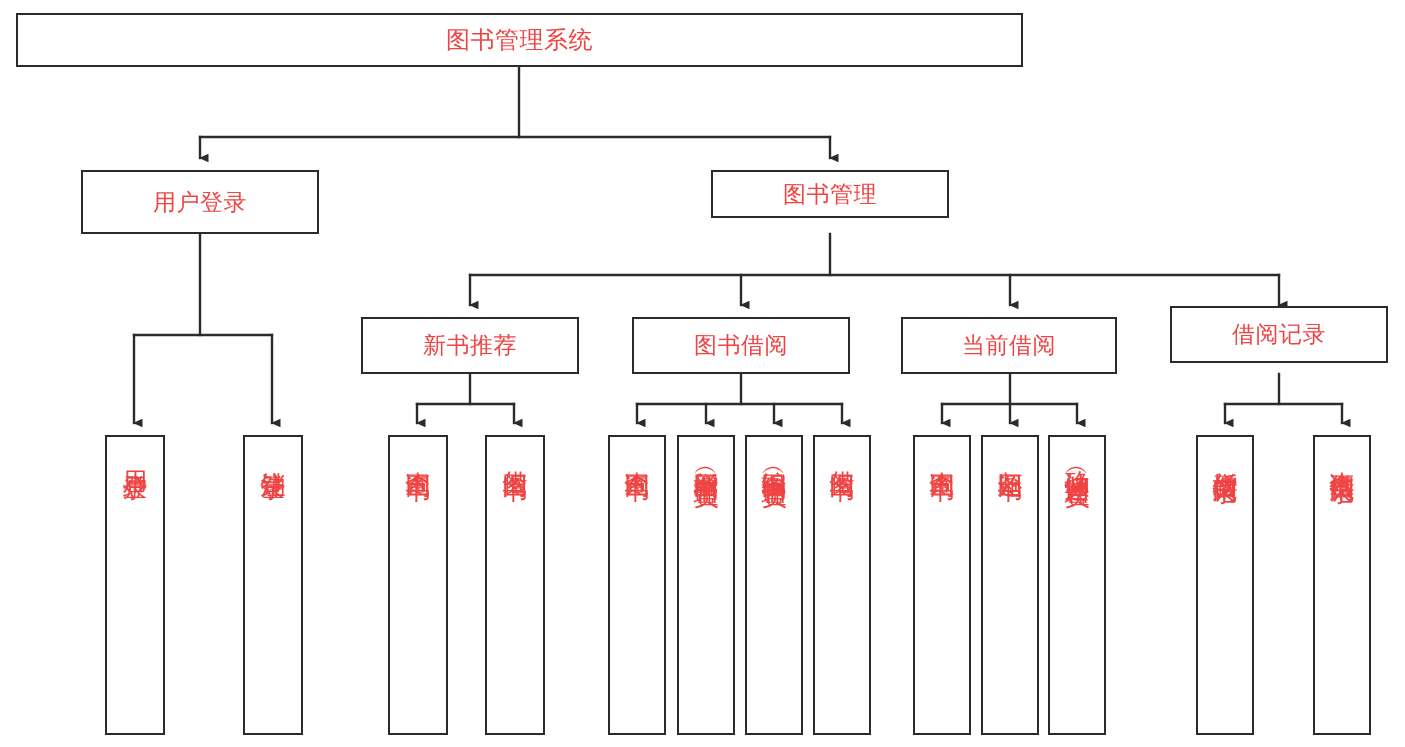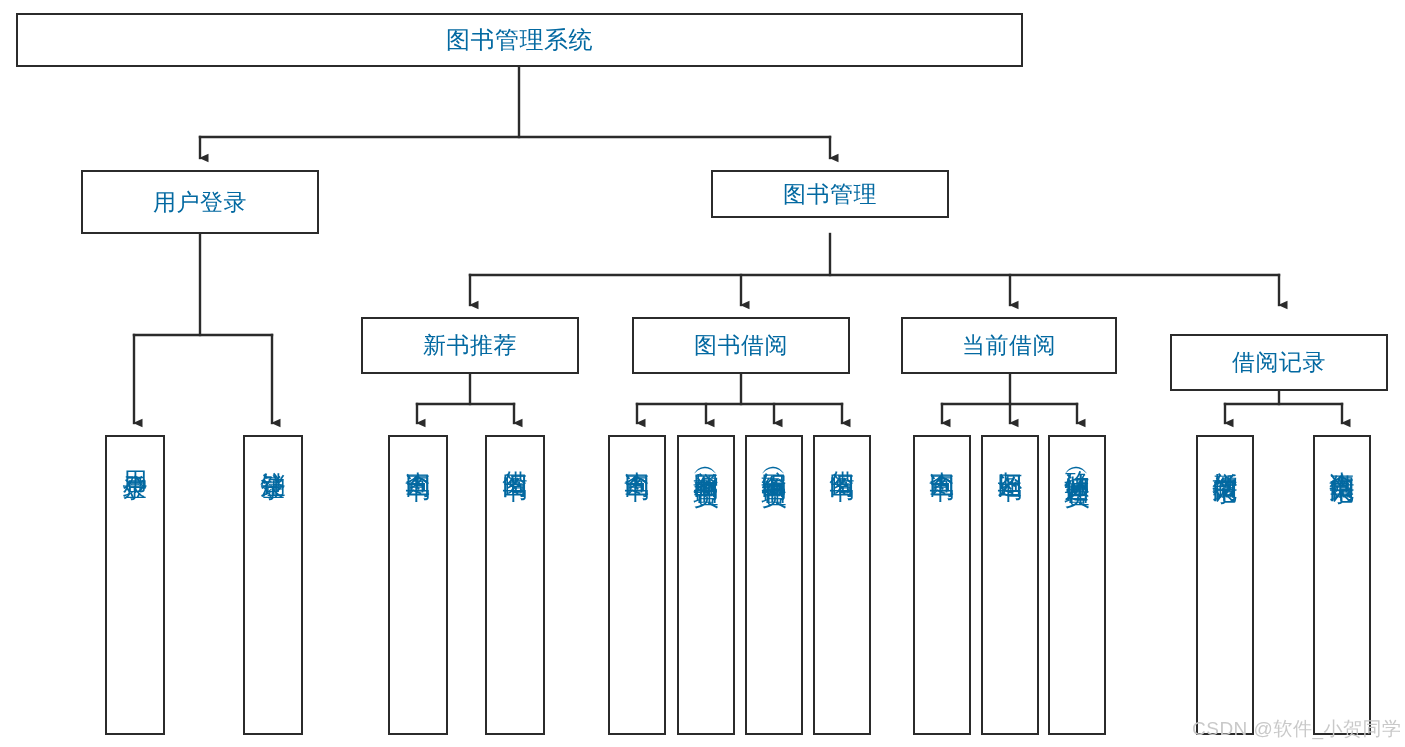--- a/index.html
+++ b/index.html
@@ -26,21 +26,21 @@
     pointer-events: none;
   }
   .node {
     position: absolute;
     box-sizing: border-box;
     background: #ffffff;
     border: 2px solid #2b2b2b;
     display: flex;
     align-items: center;
     justify-content: center;
-    color: #0369a1;
+    color: #ef4444;
   }
   .node .label {
     display: block;
     text-align: center;
     line-height: 1.08;
     letter-spacing: 0.5px;
   }
   .node.horizontal .label {
     font-size: 23px;
   }
@@ -129,21 +129,21 @@
       </div>
       <div class="node horizontal level3" style="left: 361px; top: 317px; width: 218px; height: 57px;">
         <span class="label">新书推荐</span>
       </div>
       <div class="node horizontal level3" style="left: 632px; top: 317px; width: 218px; height: 57px;">
         <span class="label">图书借阅</span>
       </div>
       <div class="node horizontal level3" style="left: 901px; top: 317px; width: 216px; height: 57px;">
         <span class="label">当前借阅</span>
       </div>
-      <div class="node horizontal level3" style="left: 1170px; top: 334px; width: 218px; height: 57px;">
+      <div class="node horizontal level3" style="left: 1170px; top: 306px; width: 218px; height: 57px;">
         <span class="label">借阅记录</span>
       </div>
       <div class="node vertical leaf" style="left: 105px; top: 435px; width: 60px; height: 300px;">
         <span class="label">用户登录</span>
       </div>
       <div class="node vertical leaf" style="left: 243px; top: 435px; width: 60px; height: 300px;">
         <span class="label">注销登录</span>
       </div>
       <div class="node vertical leaf" style="left: 388px; top: 435px; width: 60px; height: 300px;">
         <span class="label">查询图书</span>
@@ -173,14 +173,13 @@
         <span class="label">确认归还（管理员）</span>
       </div>
       <div class="node vertical leaf" style="left: 1196px; top: 435px; width: 58px; height: 300px;">
         <span class="label">新增借阅记录</span>
       </div>
       <div class="node vertical leaf" style="left: 1313px; top: 435px; width: 58px; height: 300px;">
         <span class="label">查询借阅记录</span>
       </div>
     </div>
 
-  <div class="watermark" style="left: 1192px; top: 716px;">CSDN @软件_小贺同学</div>
 </div>
 
 </body></html>

